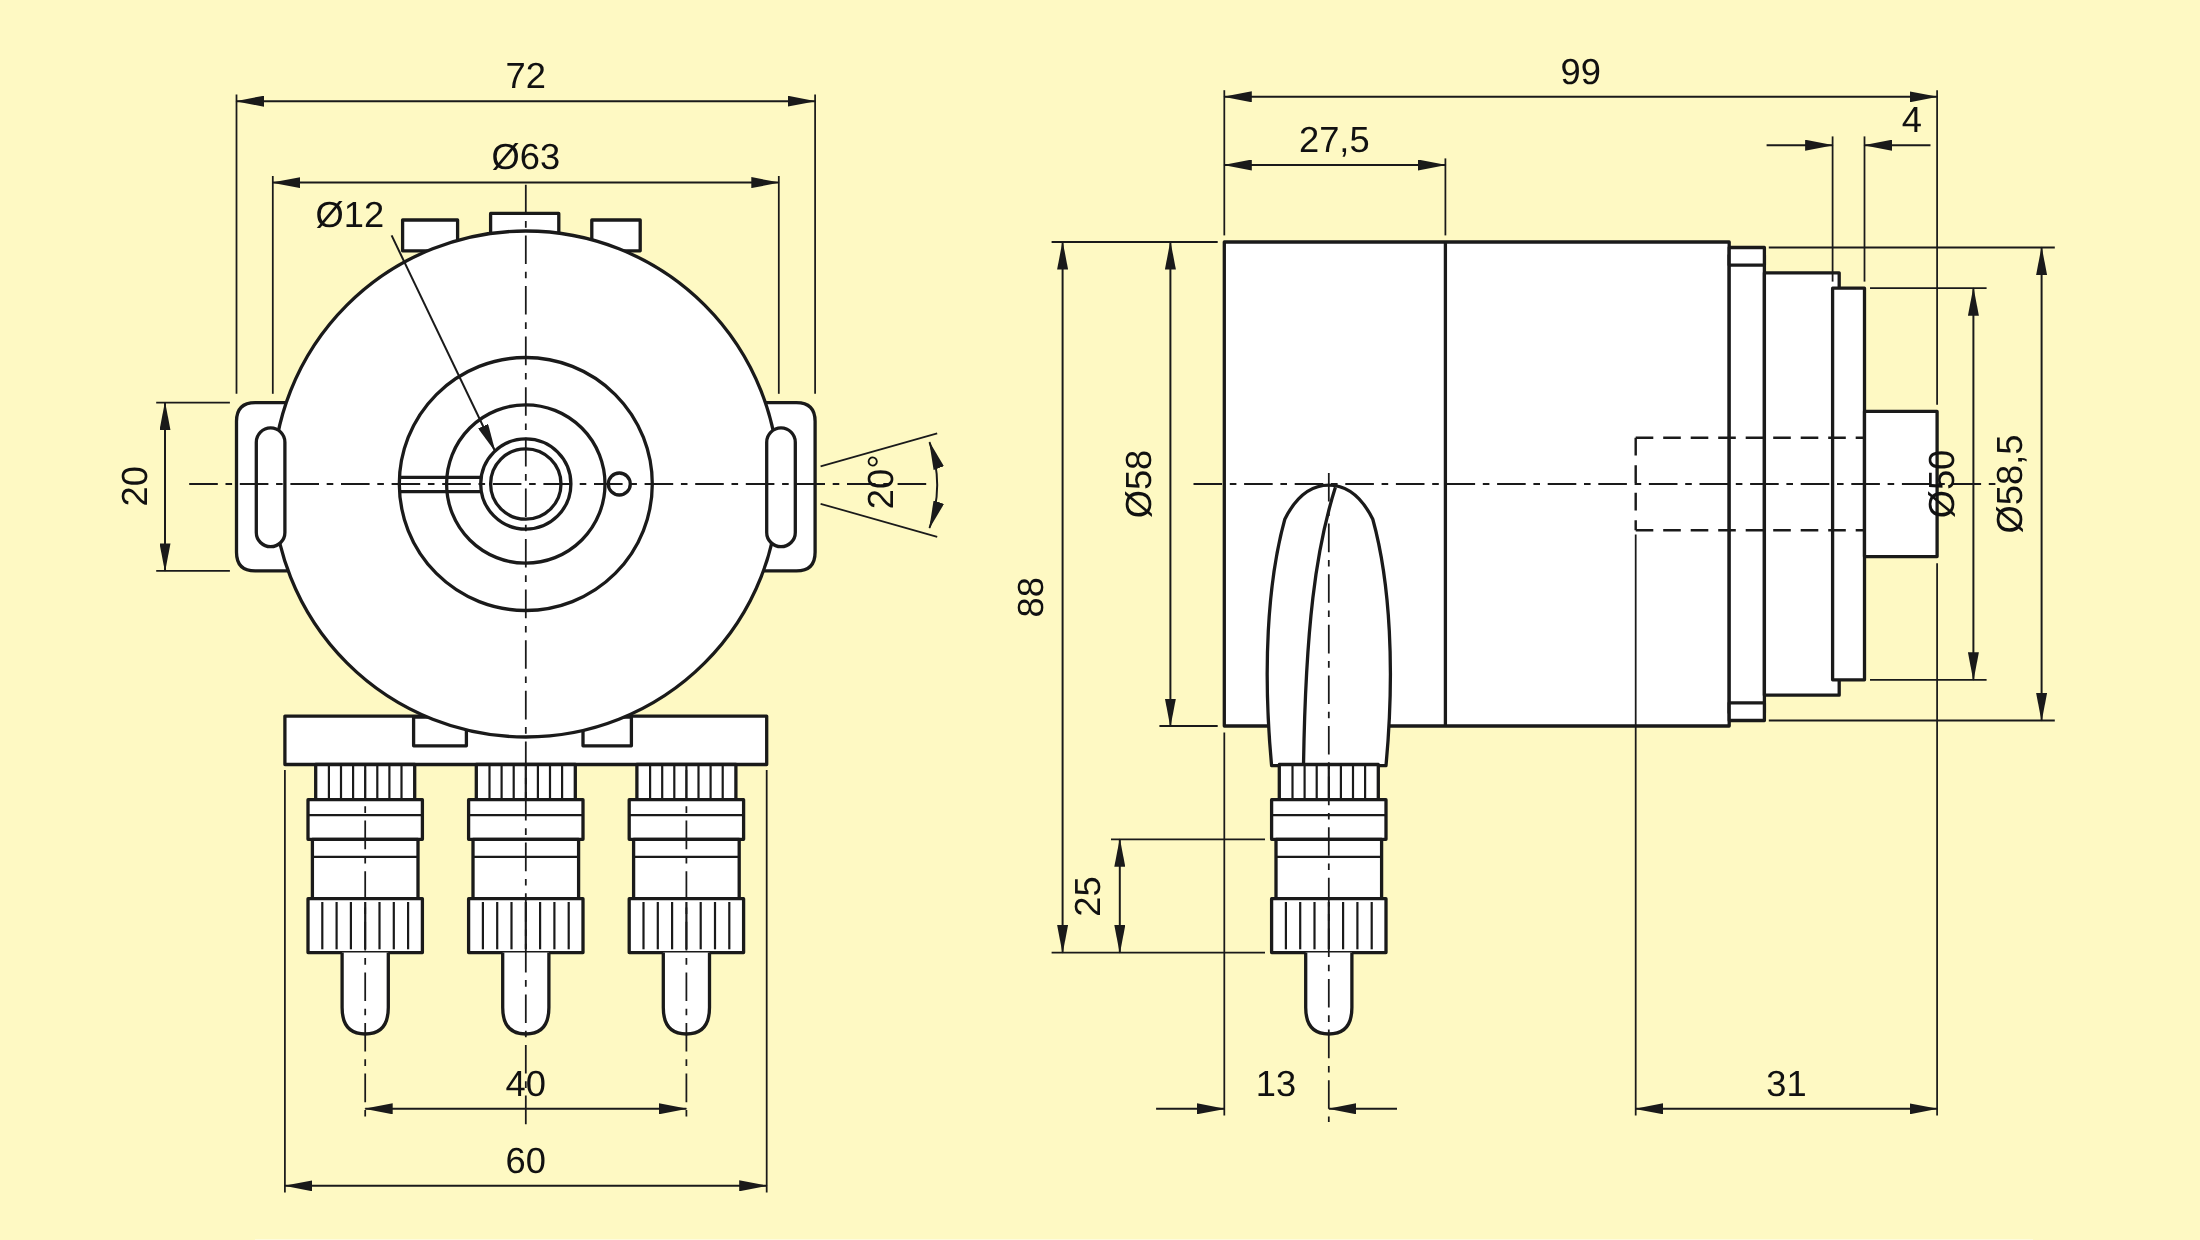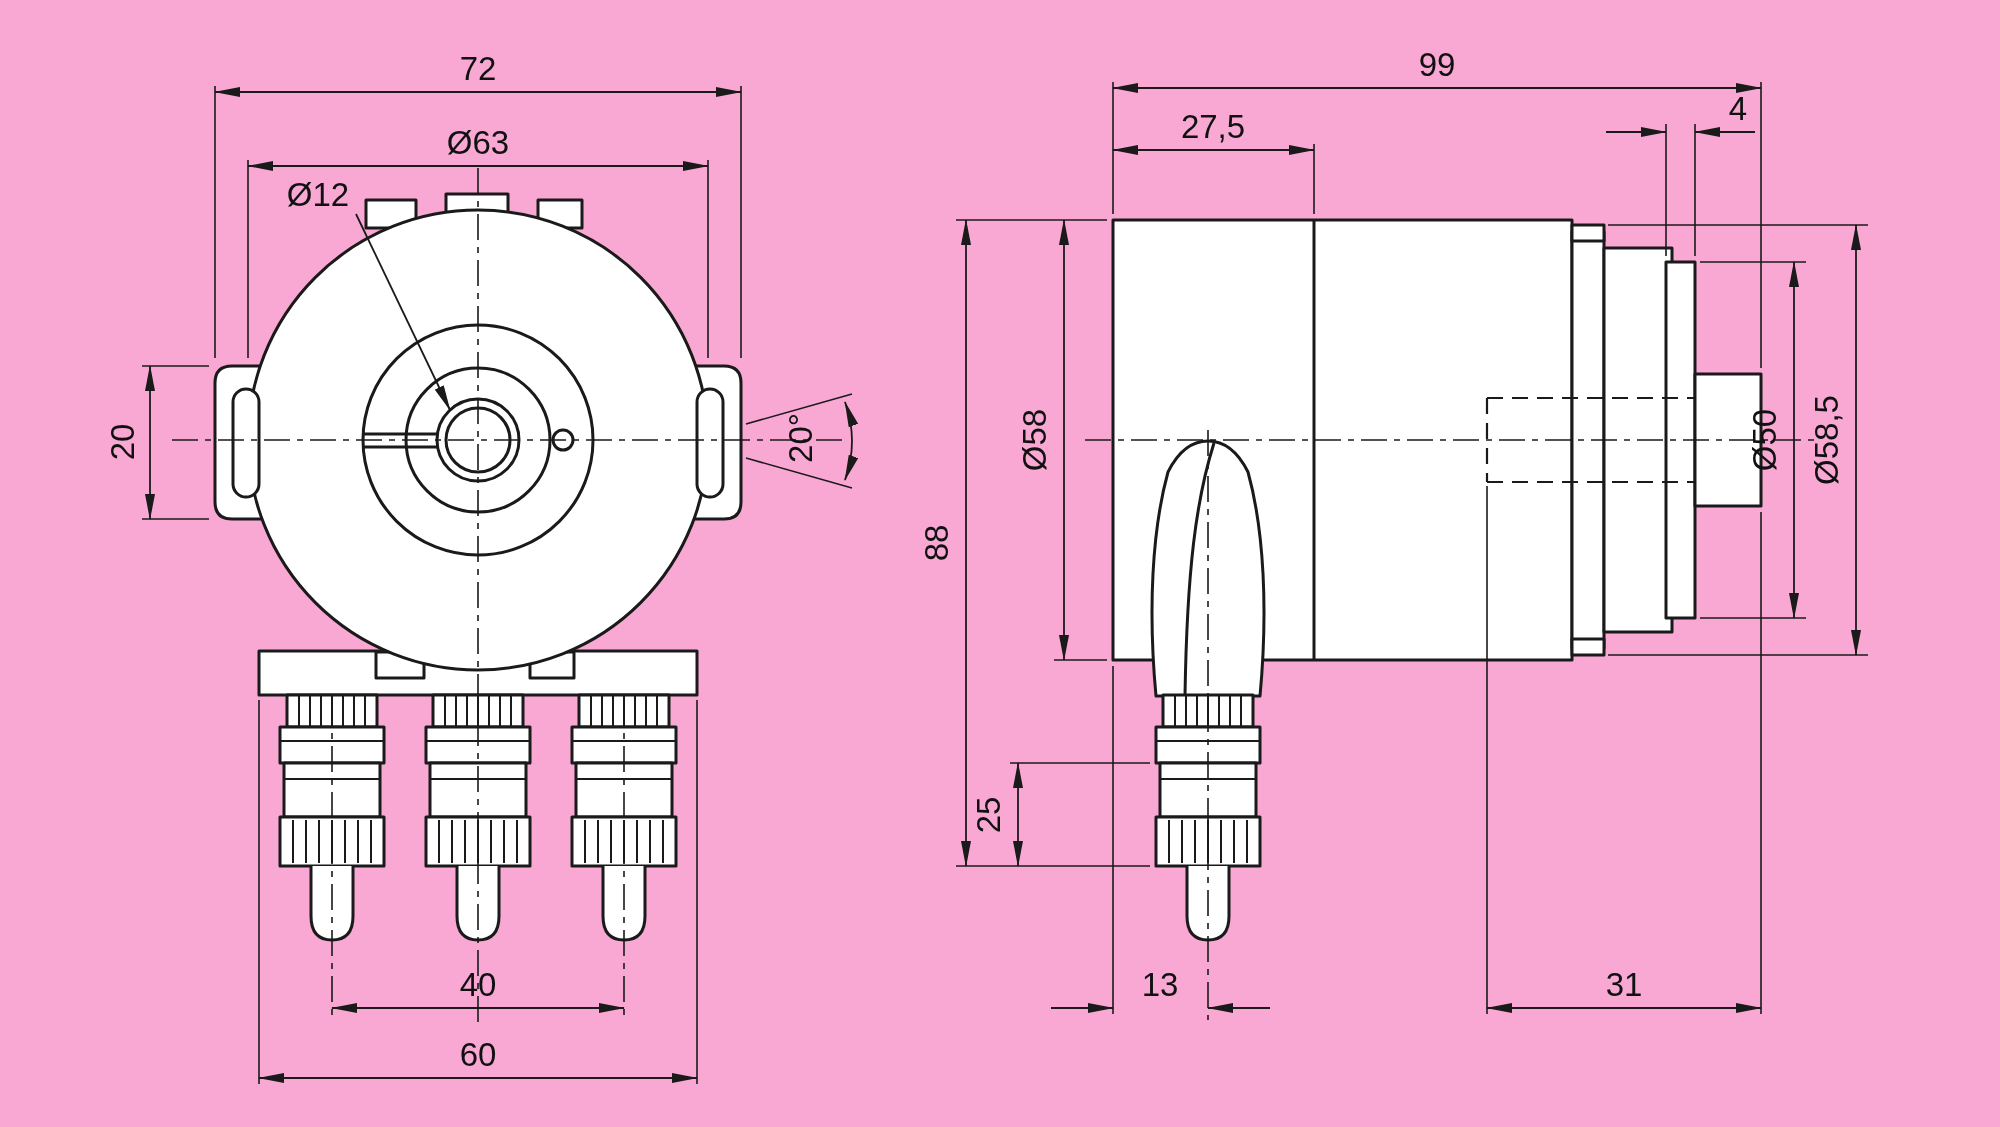--- a/index.html
+++ b/index.html
@@ -1,16 +1,16 @@
 <!DOCTYPE html>
 <html><head>
 <meta charset="utf-8">
 <style>
   html,body{margin:0;padding:0;background:#ffffff;}
-  .stage{width:2000px;height:1127px;background:#f9a8d4;position:relative;}
+  .stage{width:2000px;height:1127px;background:#fef9c3;position:relative;}
   .obj {stroke:#1a1a1a;stroke-width:3;fill:#ffffff;stroke-linejoin:round;}
   .objn{stroke:#1a1a1a;stroke-width:3;fill:none;stroke-linejoin:round;}
   .thin{stroke:#1a1a1a;stroke-width:2;fill:none;}
   .ext {stroke:#1a1a1a;stroke-width:1.6;fill:none;}
   .dim {stroke:#1a1a1a;stroke-width:1.8;fill:none;marker-start:url(#arr);marker-end:url(#arr);}
   .dimend{stroke:#1a1a1a;stroke-width:1.8;fill:none;marker-end:url(#arr);}
   .lead{stroke:#1a1a1a;stroke-width:1.8;fill:none;marker-end:url(#arr);}
   .cl  {stroke:#1a1a1a;stroke-width:1.6;fill:none;stroke-dasharray:26 7 6 7;}
   .dash{stroke:#1a1a1a;stroke-width:2.2;fill:none;stroke-dasharray:16 9;}
   text.dimtxt{font-family:"Liberation Sans",sans-serif;font-size:33px;fill:#111111;text-anchor:middle;}

